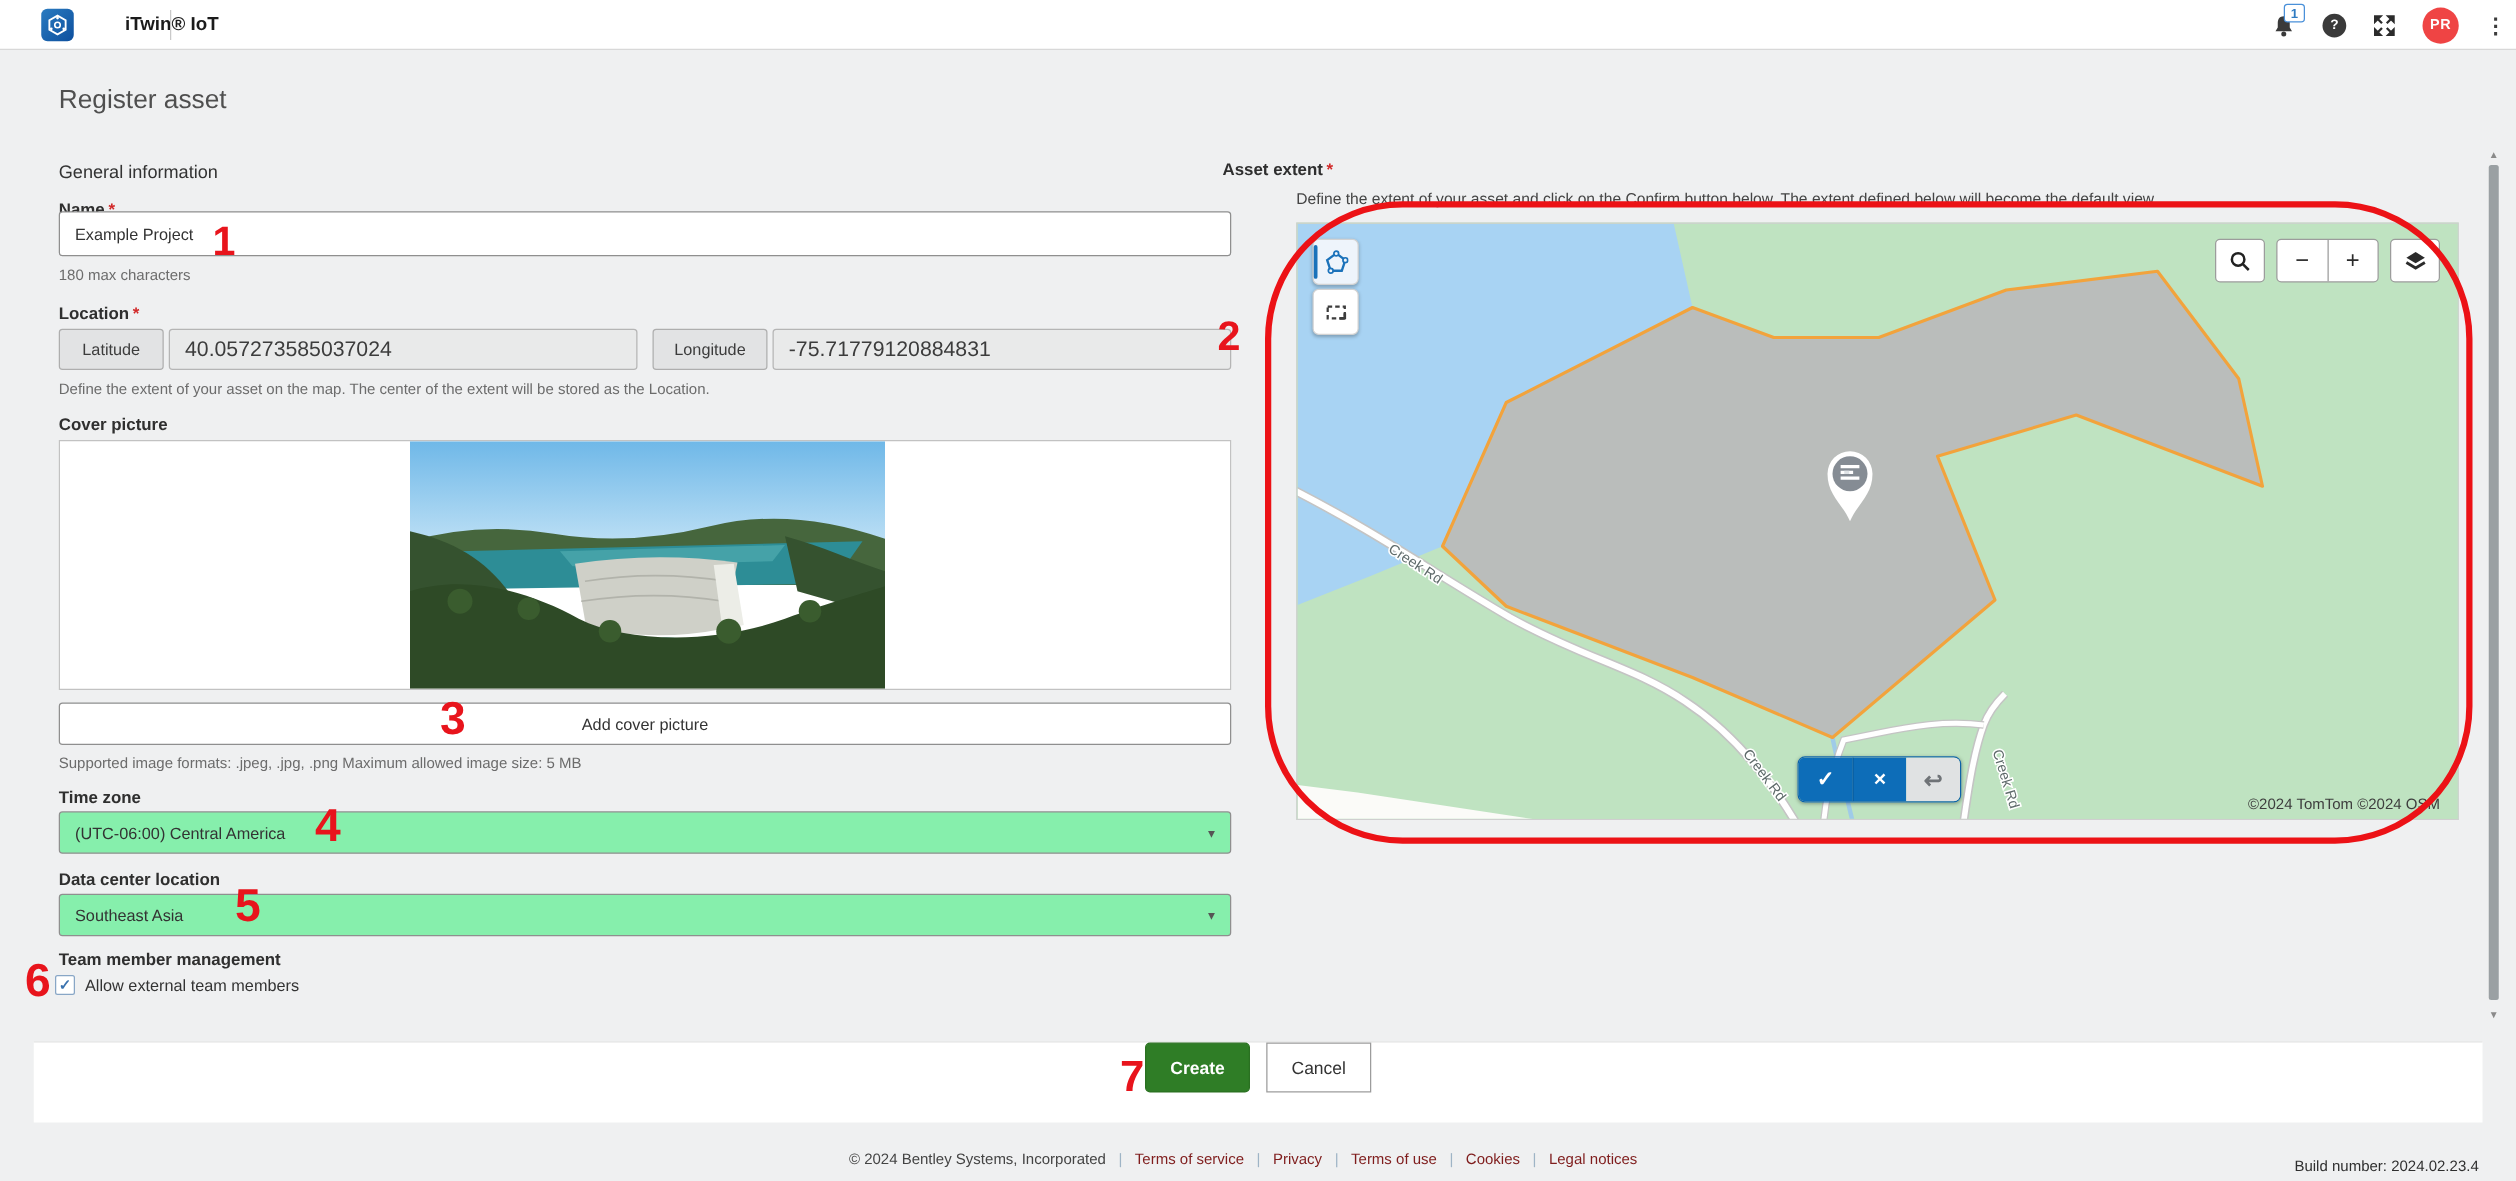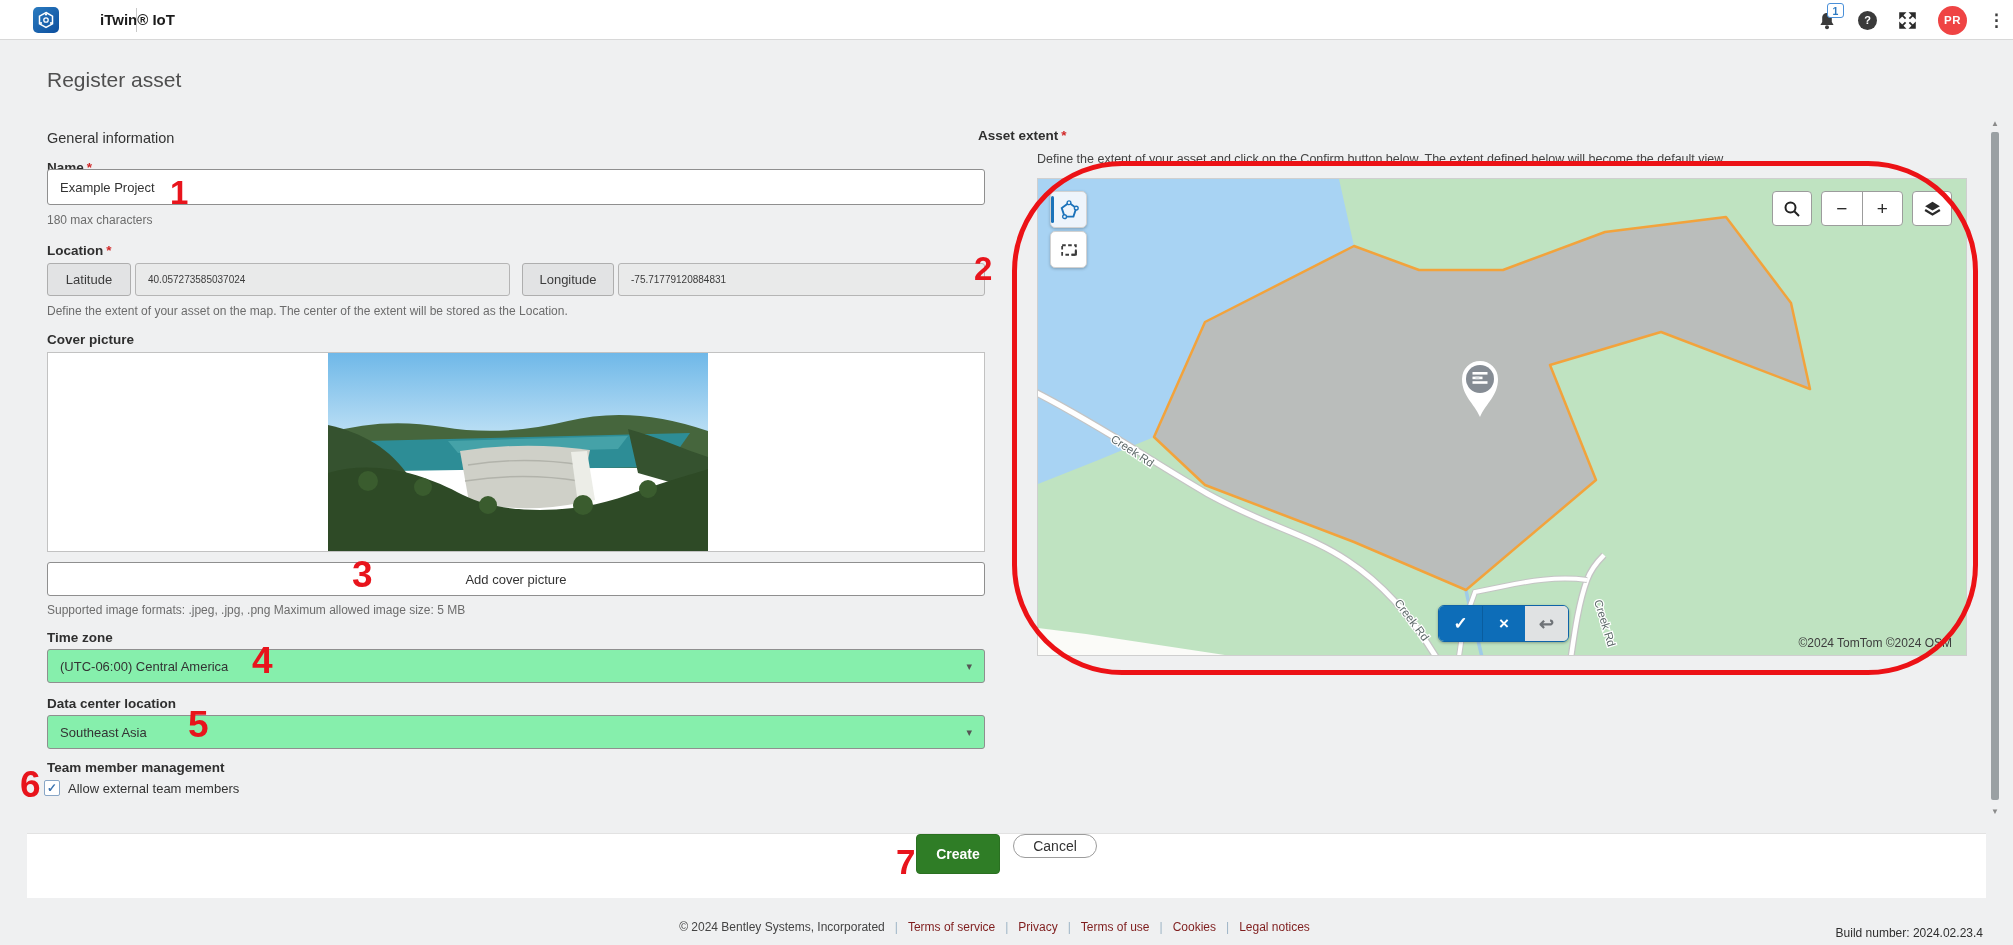--- a/index.html
+++ b/index.html
@@ -31,21 +31,21 @@
   .req { color:#d12727; margin-left:3px; }
   .helper { position:absolute; font-size:12px; color:#6c6c6c; }
 
   .text-input { position:absolute; left:47px; top:169px; width:938px; height:36px; border:1px solid #8f8f8f;
     border-radius:3px; background:#fff; font-family:"Liberation Sans",sans-serif; font-size:13px; color:#333;
     padding:0 12px; outline:none; }
 
   .pill-label { position:absolute; height:33px; background:#e2e3e4; border:1px solid #aeaeae; border-radius:3px;
     font-size:13px; color:#3c3c3c; display:flex; align-items:center; justify-content:center; }
   .pill-value { position:absolute; height:33px; background:#e9eaea; border:1px solid #b5b5b5; border-radius:3px;
-    font-size:10px; color:#3c3c3c; display:flex; align-items:center; padding:0 12px; }
+    font-size:17px; color:#3c3c3c; display:flex; align-items:center; padding:0 12px; }
 
   .cover-box { position:absolute; left:47px; top:352px; width:938px; height:200px; background:#fff;
     border:1px solid #c2c2c2; }
   .cover-photo { position:absolute; left:280px; top:0; width:380px; height:198px; }
 
   .wide-btn { position:absolute; left:47px; top:562px; width:938px; height:34px; background:#fff;
     border:1px solid #8f8f8f; border-radius:3px; font-size:13px; color:#333; display:flex;
     align-items:center; justify-content:center; cursor:pointer; }
 
   .select { position:absolute; left:47px; width:938px; height:34px; background:#86efac; border:1px solid #8f8f8f;
@@ -86,21 +86,21 @@
     font-family:"Liberation Sans",sans-serif; line-height:1; }
   .annot-ellipse { position:absolute; left:1012px; top:161px; width:966px; height:514px;
     border:5.5px solid #ec1216; border-radius:110px; z-index:39; pointer-events:none; }
 
   
   .action-bar { position:absolute; left:27px; right:27px; top:833px; height:65px; background:#fff;
     border-top:1px solid #e2e2e2; display:flex; align-items:flex-start; justify-content:center; gap:13px; z-index:10; }
   .btn-create { min-width:84px; height:40px; background:#2f7d26; border:1px solid #2a7021; border-radius:4px;
     color:#fff; font-size:14px; font-weight:700; display:flex; align-items:center; justify-content:center;
     padding:0 18px; cursor:pointer; }
-  .btn-cancel { min-width:84px; height:24px; background:#fff; border:1px solid #9c9c9c; border-radius:12px;
+  .btn-cancel { min-width:84px; height:40px; background:#fff; border:1px solid #9c9c9c; border-radius:0;
     color:#333; font-size:14px; display:flex; align-items:center; justify-content:center; padding:0 18px; cursor:pointer; }
   .footer { position:absolute; left:0; top:898px; width:1989px; height:47px; }
   .footer-links { position:absolute; left:0; right:0; top:22px; display:flex; justify-content:center;
     align-items:center; gap:10px; font-size:12px; color:#444; }
   .footer-links .sep { color:#9eb4c6; }
   .footer-links a { color:#7f1d1d; text-decoration:none; }
   .build { position:absolute; right:6px; bottom:5px; font-size:12px; color:#2f2f2f; }
 
   
   .vscroll { position:absolute; left:1988px; top:119px; width:14px; height:697px; z-index:25; }

